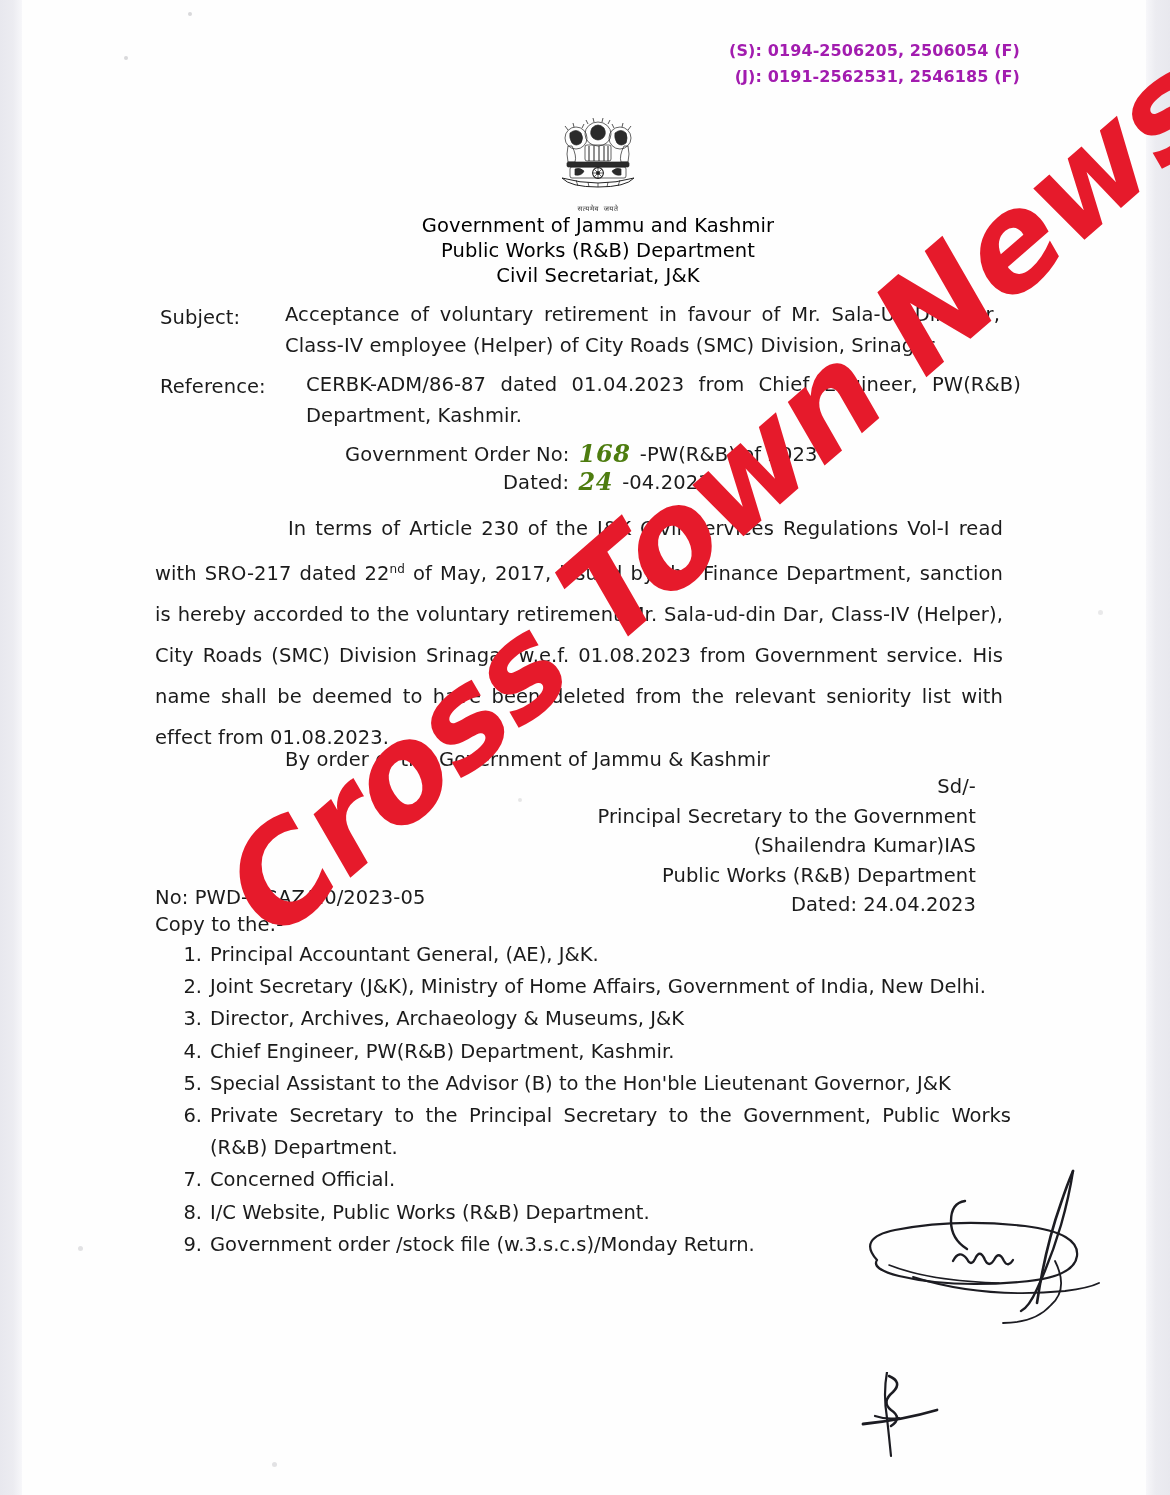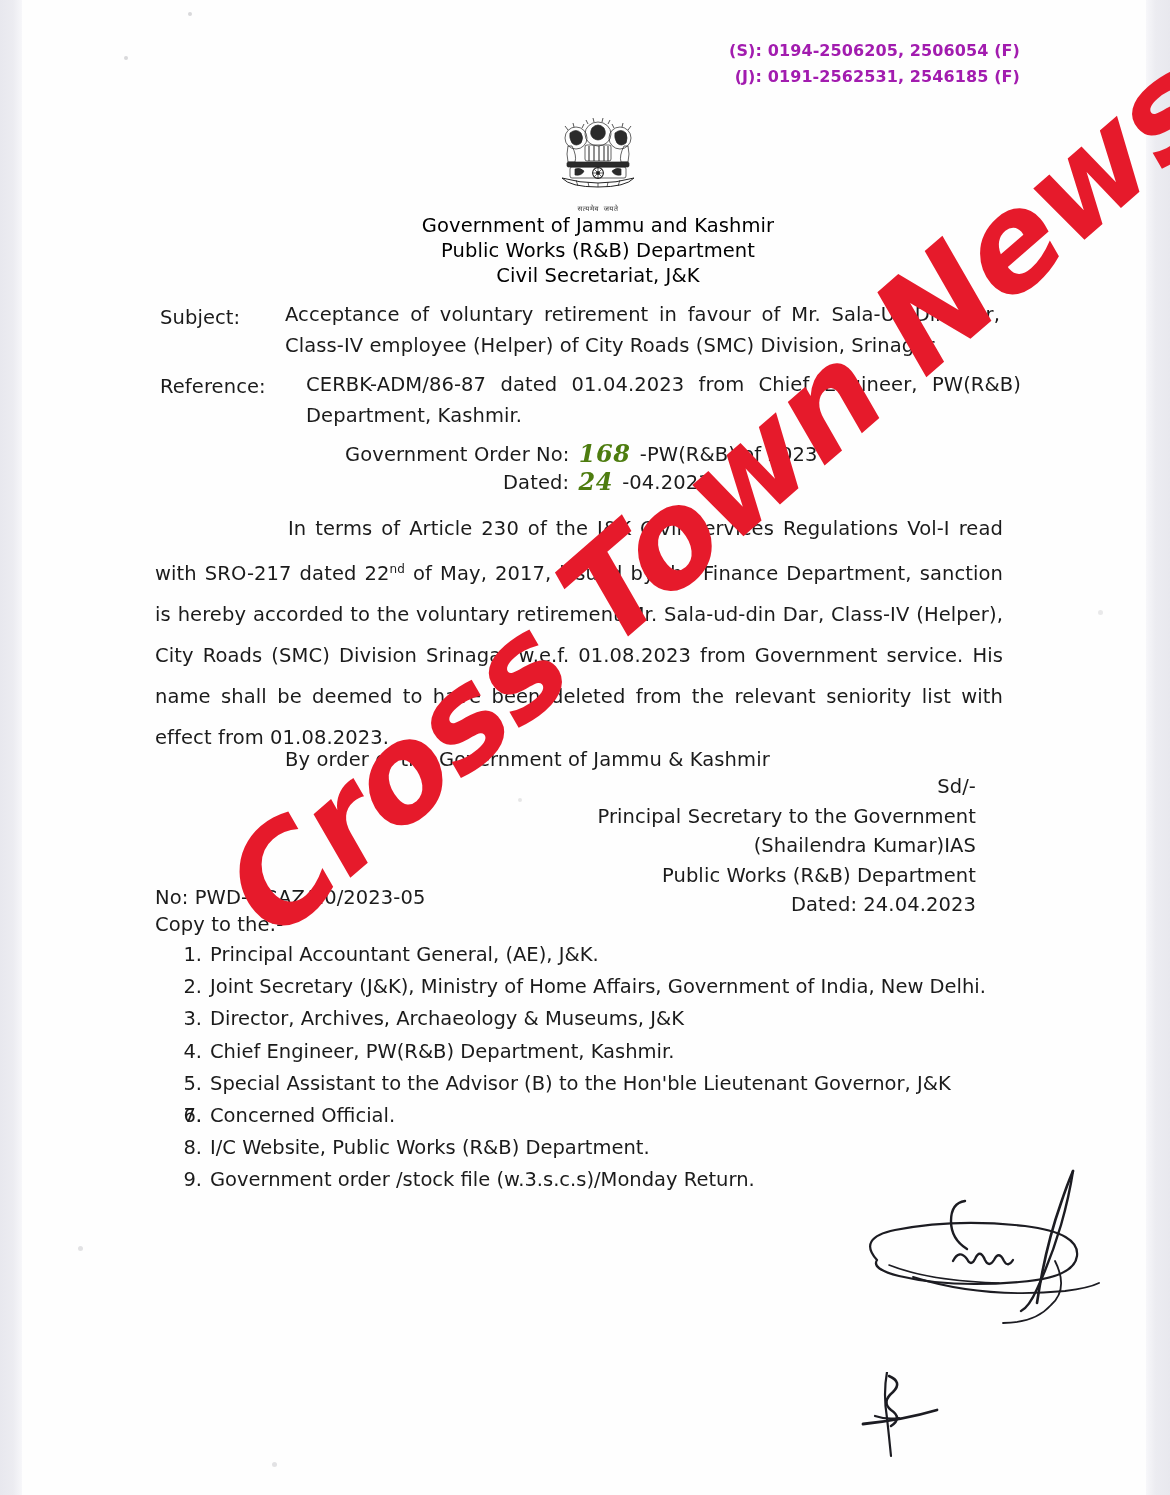--- a/index.html
+++ b/index.html
@@ -365,21 +365,21 @@
 
   <div class="doc-text no-line">No: PWD-NGAZ/10/2023-05</div>
   <div class="doc-text copy-line">Copy to the:-</div>
 
   <ul class="copy-list">
     <li><span class="num">1.</span><span>Principal Accountant General, (AE), J&amp;K.</span></li>
     <li><span class="num">2.</span><span>Joint Secretary (J&amp;K), Ministry of Home Affairs, Government of India, New Delhi.</span></li>
     <li><span class="num">3.</span><span>Director, Archives, Archaeology &amp; Museums, J&amp;K</span></li>
     <li><span class="num">4.</span><span>Chief Engineer, PW(R&amp;B) Department, Kashmir.</span></li>
     <li><span class="num">5.</span><span>Special Assistant to the Advisor (B) to the Hon'ble Lieutenant Governor, J&amp;K</span></li>
-    <li class="wrap"><span class="num">6.</span></li>
+    <li class="wrap"><span class="num">6.</span><span>Private Secretary to the Principal Secretary to the Government, Public Works (R&amp;B) Department.</span></li>
     <li><span class="num">7.</span><span>Concerned Official.</span></li>
     <li><span class="num">8.</span><span>I/C Website, Public Works (R&amp;B) Department.</span></li>
     <li><span class="num">9.</span><span>Government order /stock file (w.3.s.c.s)/Monday Return.</span></li>
   </ul>
 
   <svg class="sig-main" viewBox="0 0 300 160">
     <g fill="none" stroke="#1c1c22" stroke-linecap="round" stroke-linejoin="round">
 
       <path d="M72 95 q-20 -22 18 -30 q60 -12 130 -4 q55 7 52 30 q-3 22 -58 26 q-70 6 -120 -6 q-28 -7 -22 -16" stroke-width="2.2"></path>
 

